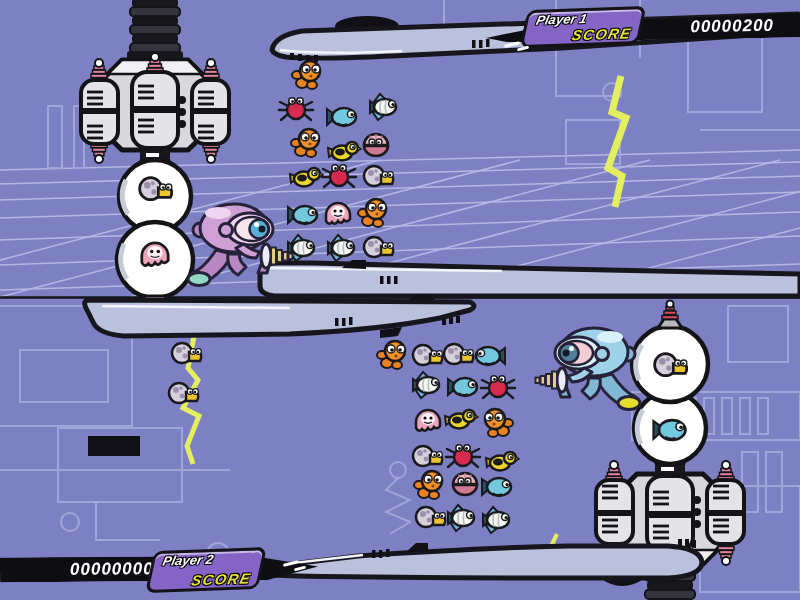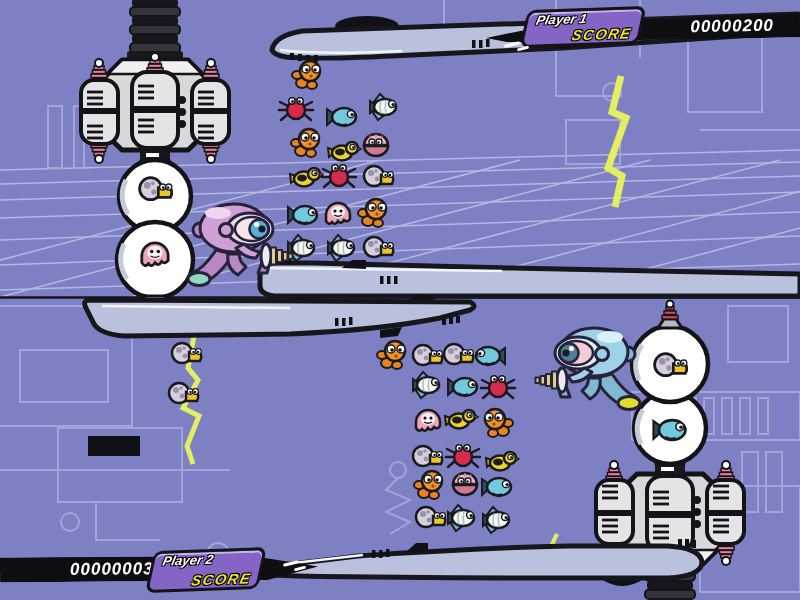--- a/index.html
+++ b/index.html
@@ -865,21 +865,21 @@
     <div class="slash" style="left:504px;top:43px;width:16px;transform:rotate(-14deg);z-index:8;"></div>
     <div class="slash" style="left:517px;top:47px;width:12px;transform:rotate(-14deg);z-index:8;"></div>
     <div class="badge badge1">
       <span class="pname">Player 1</span>
       <span class="plabel">SCORE</span>
     </div>
   </div>
 
   <div style="position:absolute;left:0;top:0;z-index:8;">
     <div class="band band2">
-      <span class="digits digits2">00000003</span>
+      <span class="digits digits2">00000000</span>
     </div>
     <div class="slash" style="left:283px;top:562px;width:16px;transform:rotate(-14deg);z-index:8;"></div>
     <div class="slash" style="left:294px;top:567px;width:12px;transform:rotate(-14deg);z-index:8;"></div>
     <div class="badge badge2">
       <span class="pname">Player 2</span>
       <span class="plabel">SCORE</span>
     </div>
   </div>
 
 </div>

